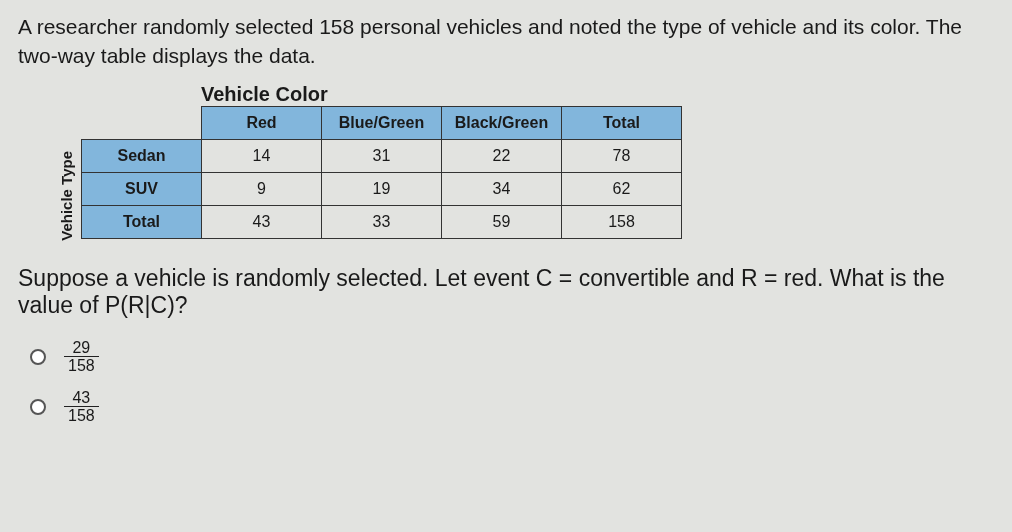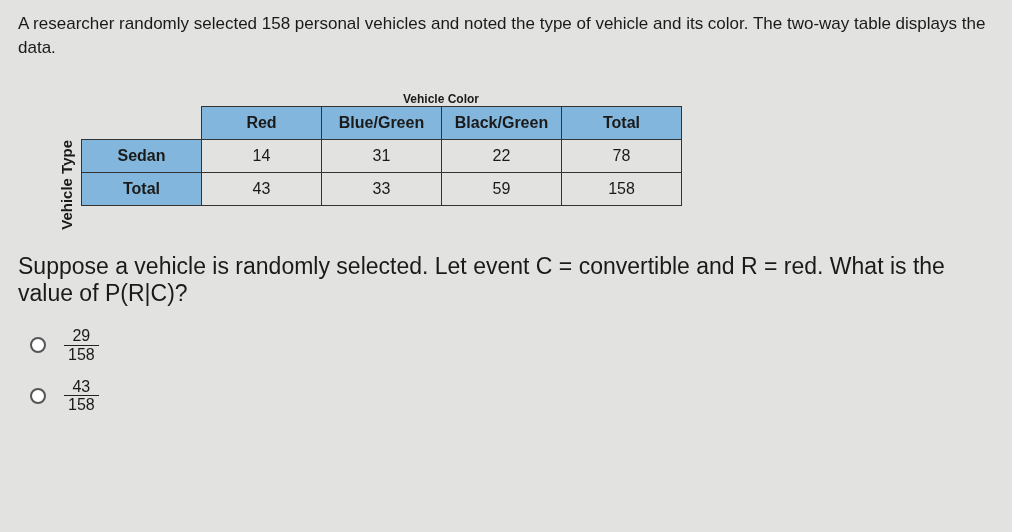--- a/index.html
+++ b/index.html
@@ -5,32 +5,32 @@
     * { box-sizing: border-box; margin: 0; padding: 0; }
     body {
       font-family: Arial, Helvetica, sans-serif;
       background: #e2e3e0;
       width: 1012px;
       height: 532px;
       padding: 12px 18px;
       color: #1a1a1a;
       overflow: hidden;
     }
-    .intro { font-size: 17px; line-height: 1.4; }
+    .intro { font-size: 21px; line-height: 1.4; }
     .table-wrap { display: flex; align-items: center; margin: 10px 0 22px 40px; }
     .vtext {
       writing-mode: vertical-rl;
       transform: rotate(180deg);
       font-weight: bold;
       font-size: 15px;
       margin-right: 6px;
       align-self: flex-end;
       padding-bottom: 70px;
     }
-    .htitle { text-align: center; font-weight: bold; font-size: 12px; margin-left: 120px; width: 480px; }
+    .htitle { font-weight: bold; font-size: 20px; margin-left: 120px; width: 480px; }
     table { border-collapse: collapse; }
     th, td {
       border: 1px solid #333;
       padding: 7px 0;
       text-align: center;
       font-size: 16px;
       min-width: 120px;
       height: 24px;
     }
     th.blue, td.blue { background: #82b6dc; font-weight: bold; }
@@ -64,20 +64,27 @@
         <th class="blue">Total</th>
       </tr>
       <tr>
         <td class="blue">Sedan</td>
         <td>14</td>
         <td>31</td>
         <td>22</td>
         <td>78</td>
       </tr>
       <tr>
+        <td class="blue">SUV</td>
+        <td>9</td>
+        <td>19</td>
+        <td>34</td>
+        <td>62</td>
+      </tr>
+      <tr>
         <td class="blue">Total</td>
         <td>43</td>
         <td>33</td>
         <td>59</td>
         <td>158</td>
       </tr>
     </tbody>
       </table>
   </div>
 </div>

